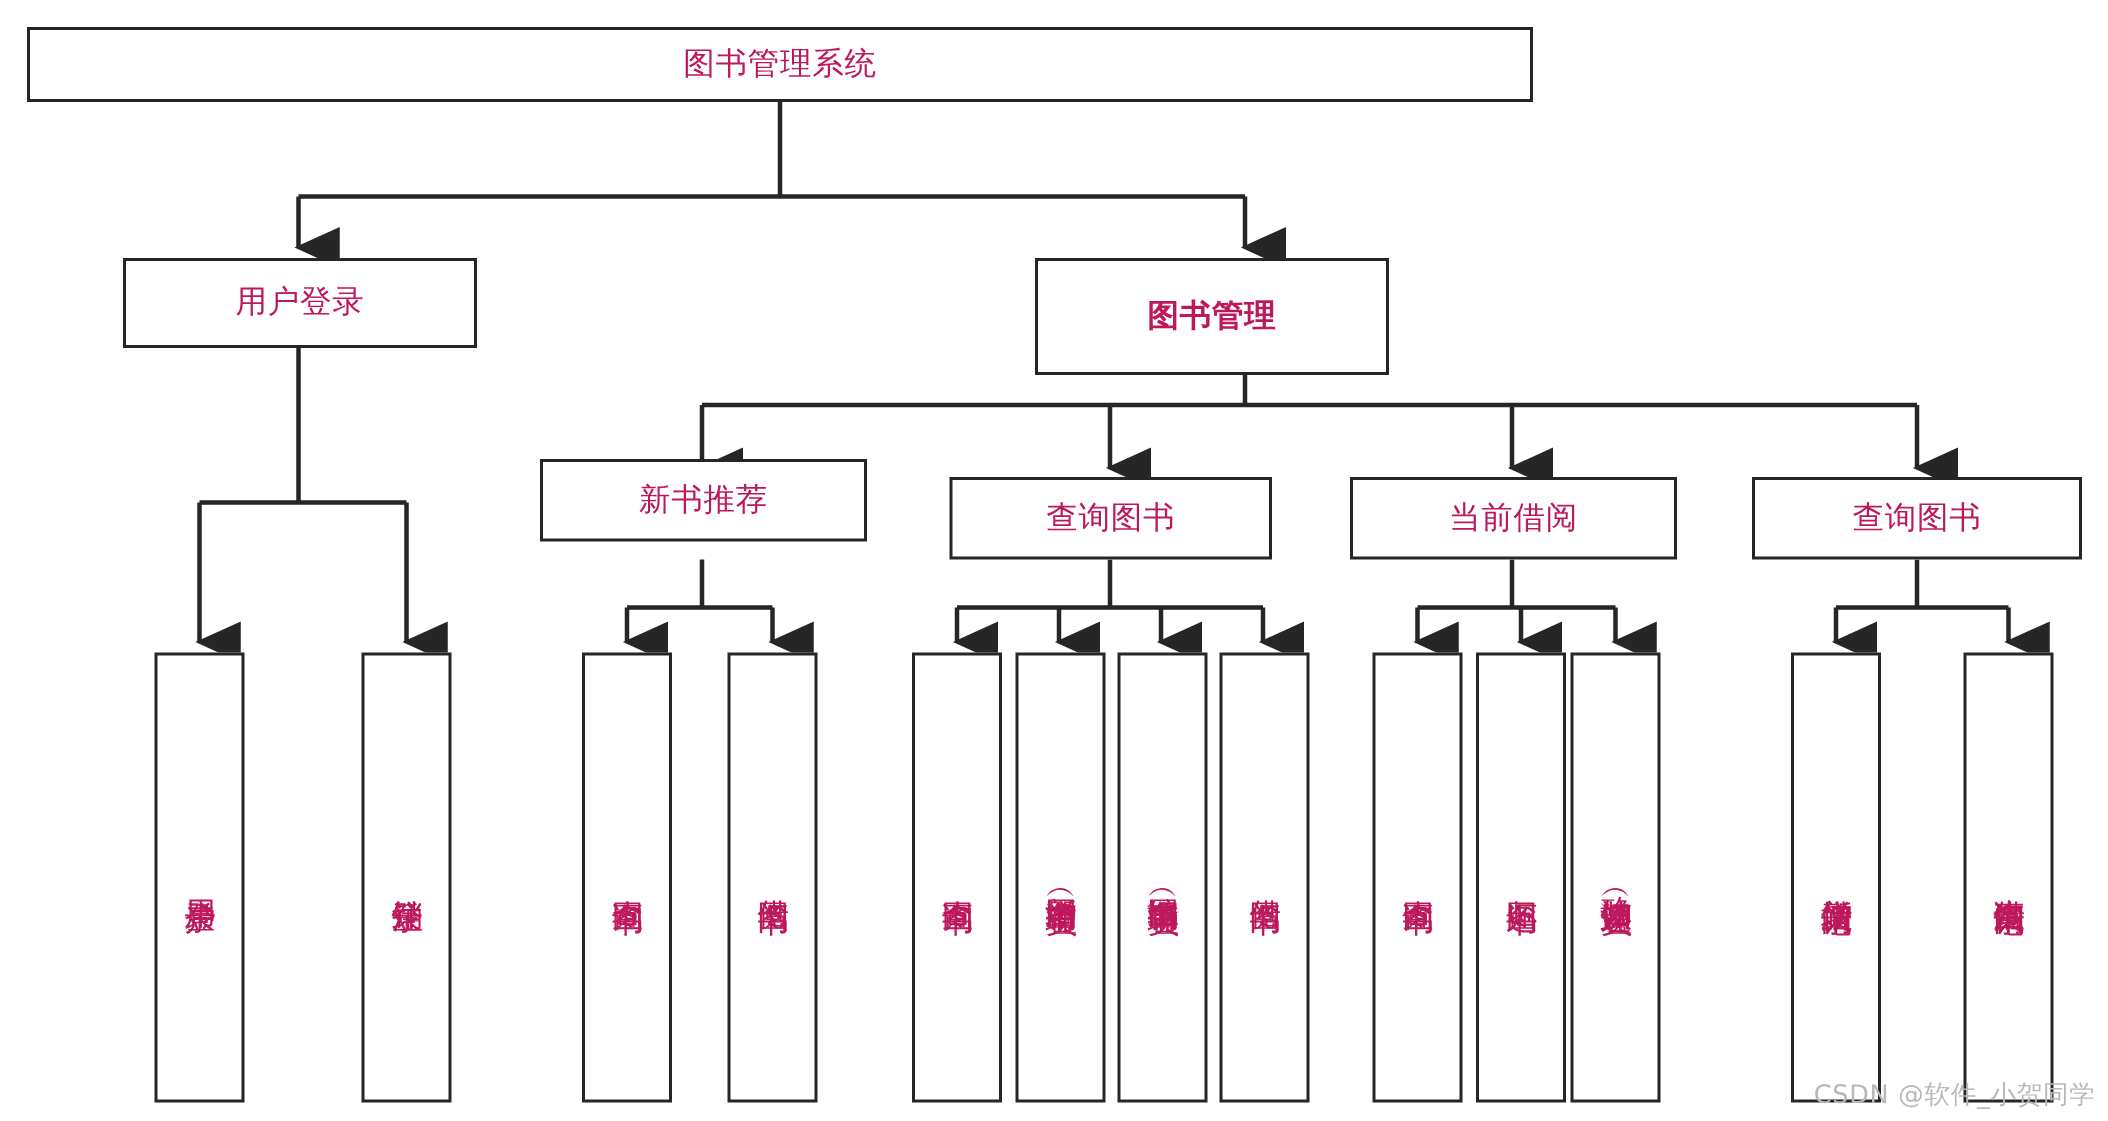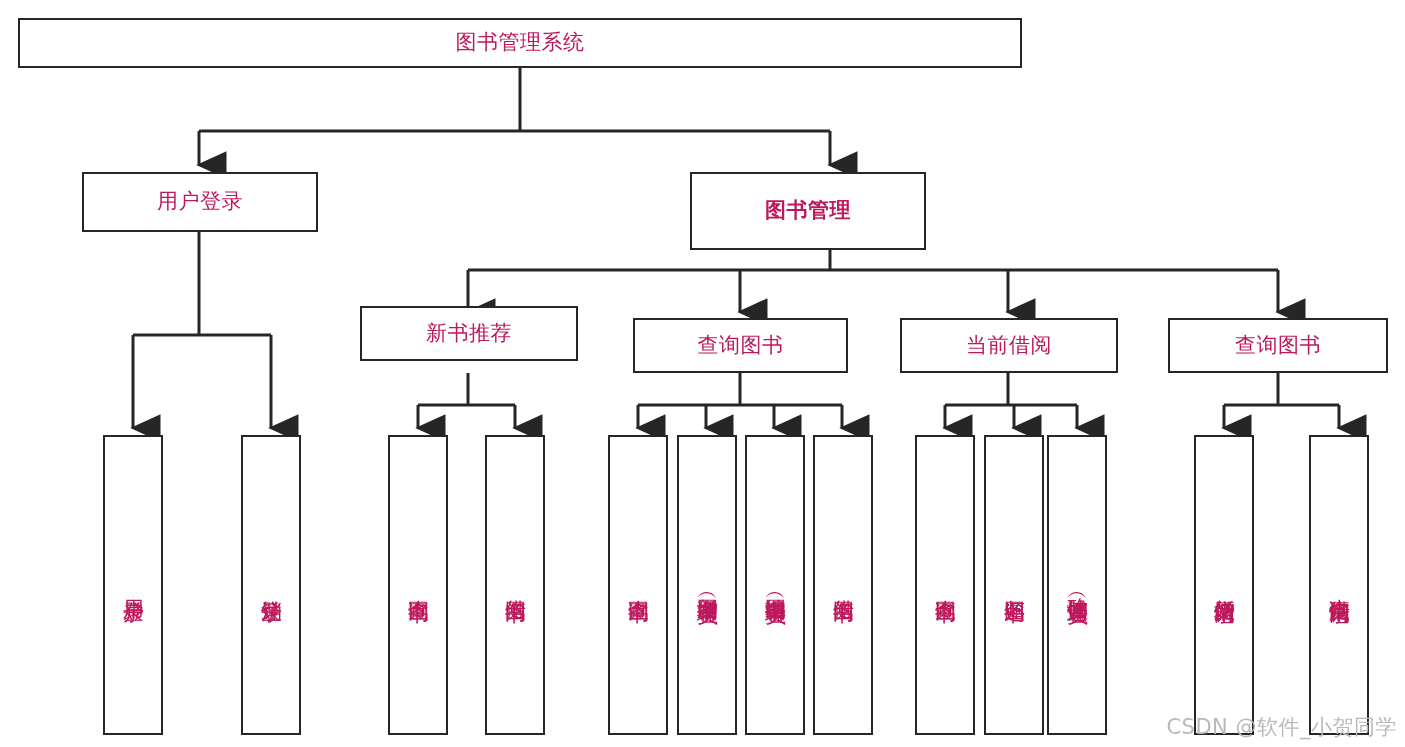--- a/index.html
+++ b/index.html
@@ -50,21 +50,21 @@
     left: 0;
     top: 0;
     width: 1405px;
     height: 747px;
     pointer-events: none;
   }
   .watermark {
     position: absolute;
     right: 8px;
     bottom: 6px;
-    font-size: 21px;
+    font-size: 17px;
     color: #b9b9b9;
     letter-spacing: 0.5px;
     white-space: nowrap;
   }
 </style>
 </head>
 <body>
 
 <div id="canvas">
 

